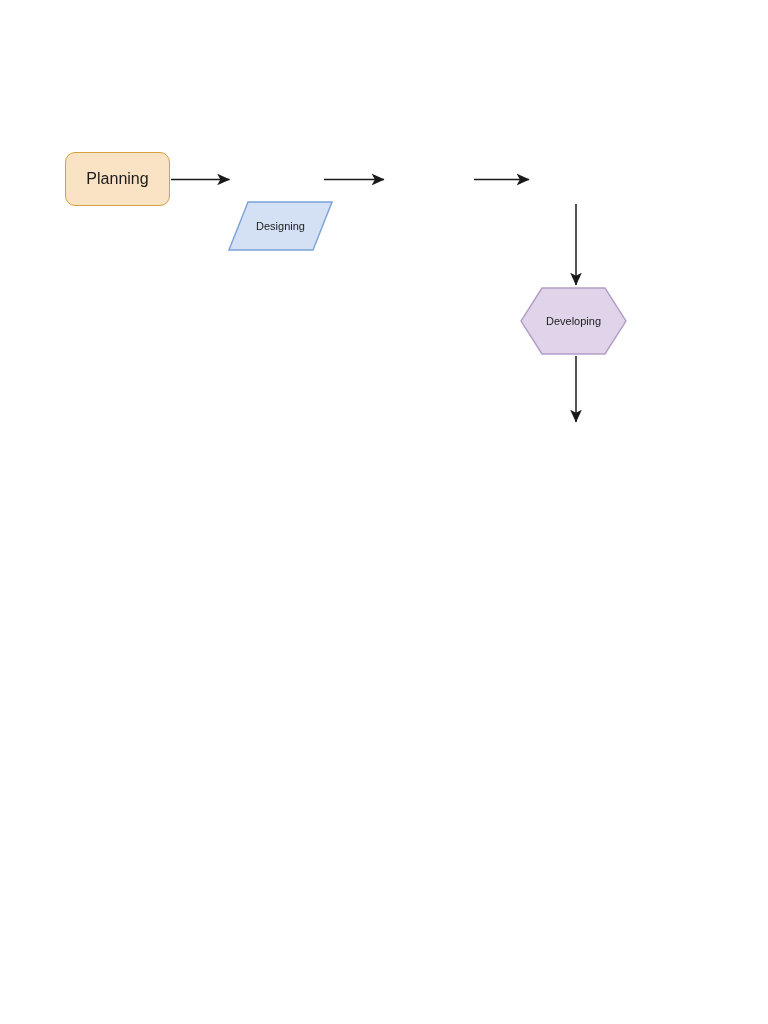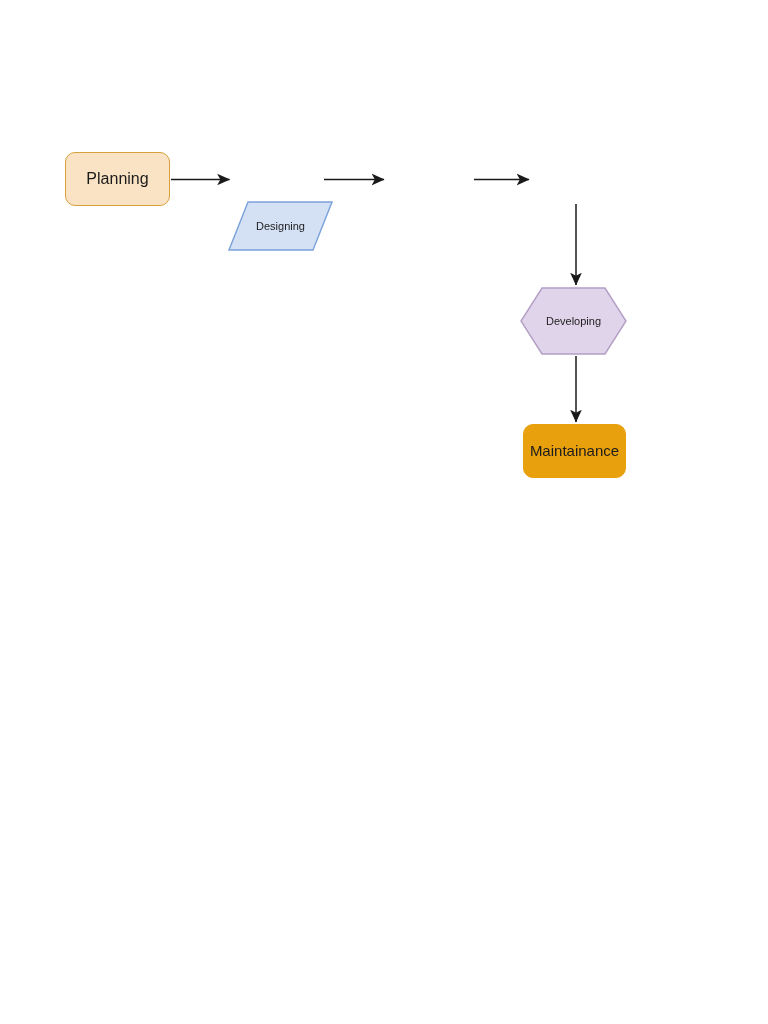--- a/index.html
+++ b/index.html
@@ -133,18 +133,14 @@
 
   <div class="node shape-hexagon" id="node-deployment" style="left:520px; top:287px; width:107px; height:68px;">
     <span class="skin">
       <svg class="fillpoly" viewBox="0 0 107 68" preserveAspectRatio="none">
         <polygon points="22,1 85,1 106,34 85,67 22,67 1,34" fill="#e0d4ea" stroke="#b39ec6" stroke-width="1.4" vector-effect="non-scaling-stroke"></polygon>
       </svg>
     </span>
     <span class="node-label label-sm">Developing</span>
   </div>
 
-  <div class="node shape-rounded-rect" id="node-maintainance" style="left:523px; top:424px; width:103px; height:54px;
-              background:#e8a00c; border-color:#e8a00c;">
-    <span class="node-label label-md">Maintainance</span>
-  </div>
 
 </div>
 
 </body></html>

